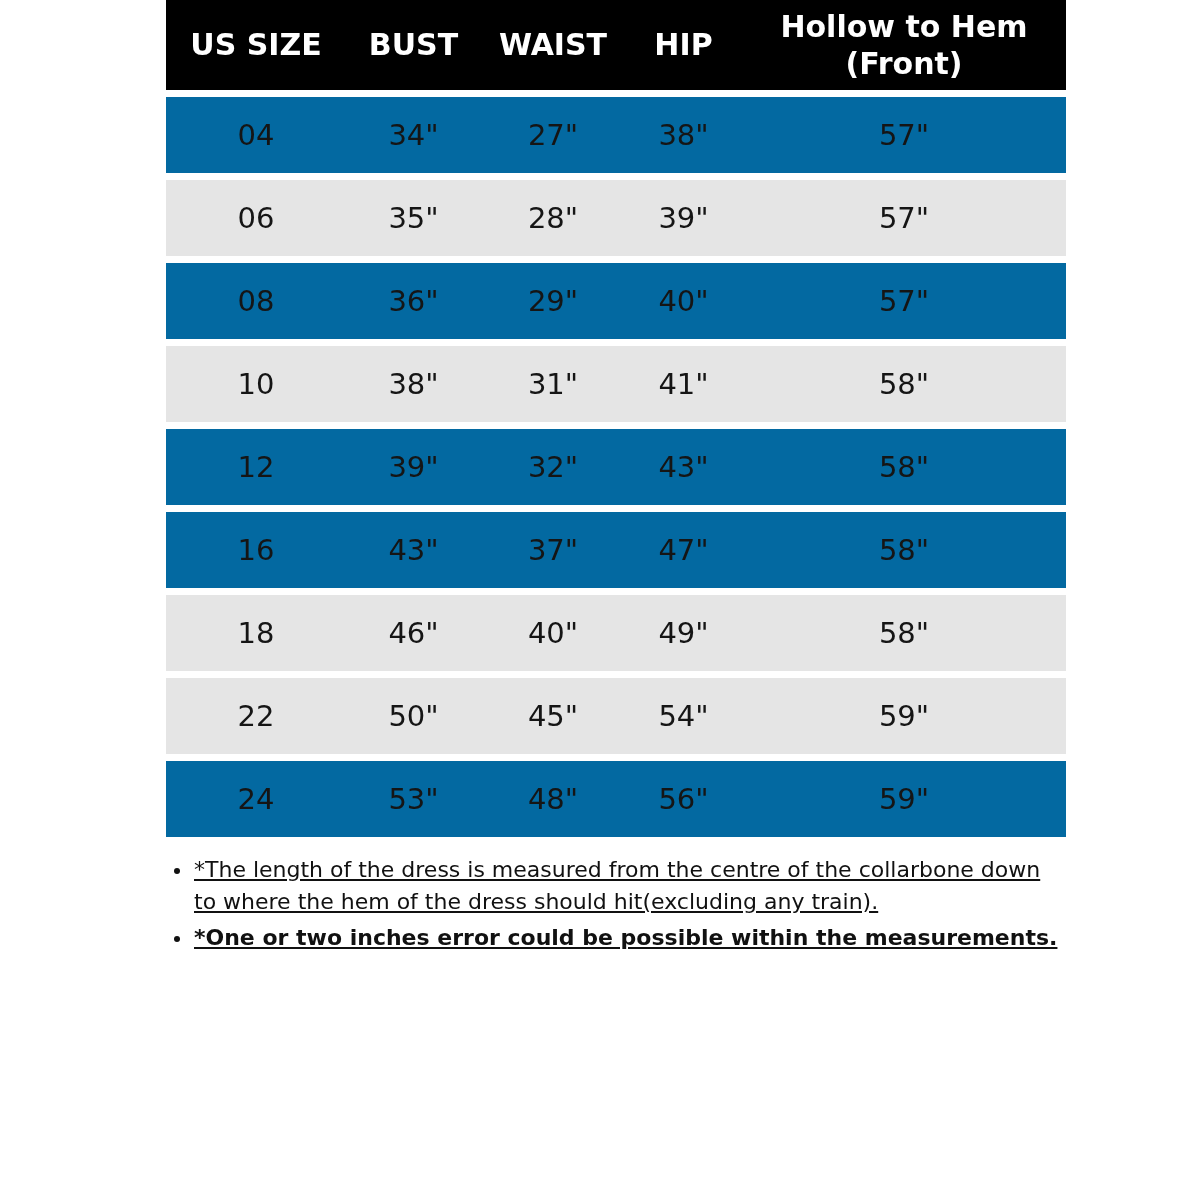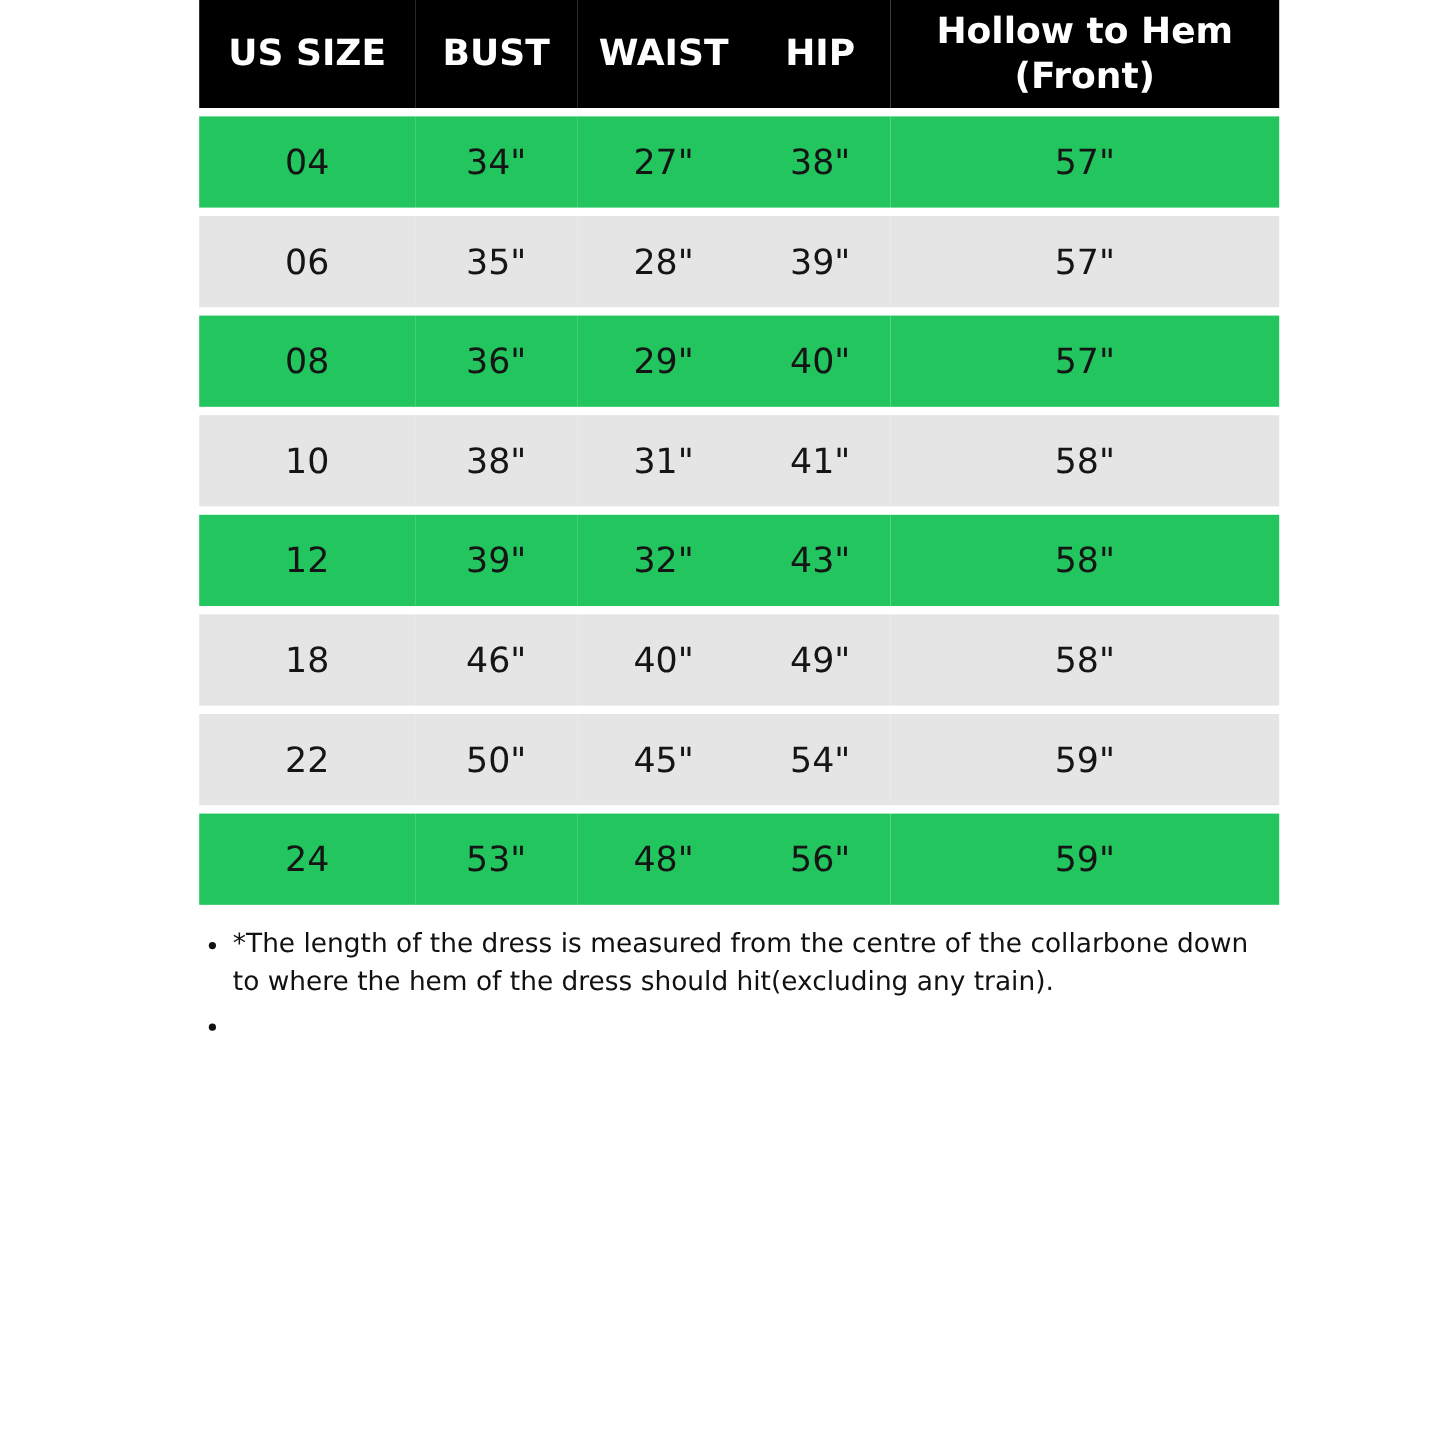--- a/index.html
+++ b/index.html
@@ -39,41 +39,42 @@
     vertical-align: middle;
   }
   table.size-chart tbody td {
     font-size: 29px;
     color: #151515;
     text-align: center;
     vertical-align: middle;
     height: 76px;
     padding: 0 4px;
   }
-  tr.row-light td { background: #22c55e; }
+  tr.row-light td { background: #0369a1; }
   tr.row-dark  td { background: #e5e5e5; }
 
   col.c-size  { width: 20%; }
   col.c-bust  { width: 15%; }
   col.c-waist { width: 16%; }
   col.c-hip   { width: 13%; }
   col.c-hem   { width: 36%; }
 
   .footnotes {
     width: 900px;
     margin: 10px auto 0 auto;
     padding-left: 6px;
   }
   .footnote {
     position: relative;
     padding-left: 22px;
     font-size: 22px;
     color: #111111;
     line-height: 1.45;
     margin-bottom: 4px;
+    text-decoration: underline;
   }
   .footnote .bullet {
     position: absolute;
     left: 2px;
     top: 14px;
     width: 6px;
     height: 6px;
     border-radius: 50%;
     background: #111111;
   }
@@ -131,20 +132,27 @@
             <td>41"</td>
             <td>58"</td>
           </tr>
           <tr class="row-light">
             <td>12</td>
             <td>39"</td>
             <td>32"</td>
             <td>43"</td>
             <td>58"</td>
           </tr>
+          <tr class="row-light">
+            <td>16</td>
+            <td>43"</td>
+            <td>37"</td>
+            <td>47"</td>
+            <td>58"</td>
+          </tr>
           <tr class="row-dark">
             <td>18</td>
             <td>46"</td>
             <td>40"</td>
             <td>49"</td>
             <td>58"</td>
           </tr>
           <tr class="row-dark">
             <td>22</td>
             <td>50"</td>
@@ -163,16 +171,17 @@
     </table>
   </div>
 
   <div class="footnotes">
     <div class="footnote">
       <span class="bullet"></span>
       <span>*The length of the dress is measured from the centre of the collarbone down to where the hem of the dress should hit(excluding any train).</span>
     </div>
     <div class="footnote bold">
       <span class="bullet"></span>
+      <span>*One or two inches error could be possible within the measurements.</span>
     </div>
   </div>
 
 </div>
 
 </body></html>

